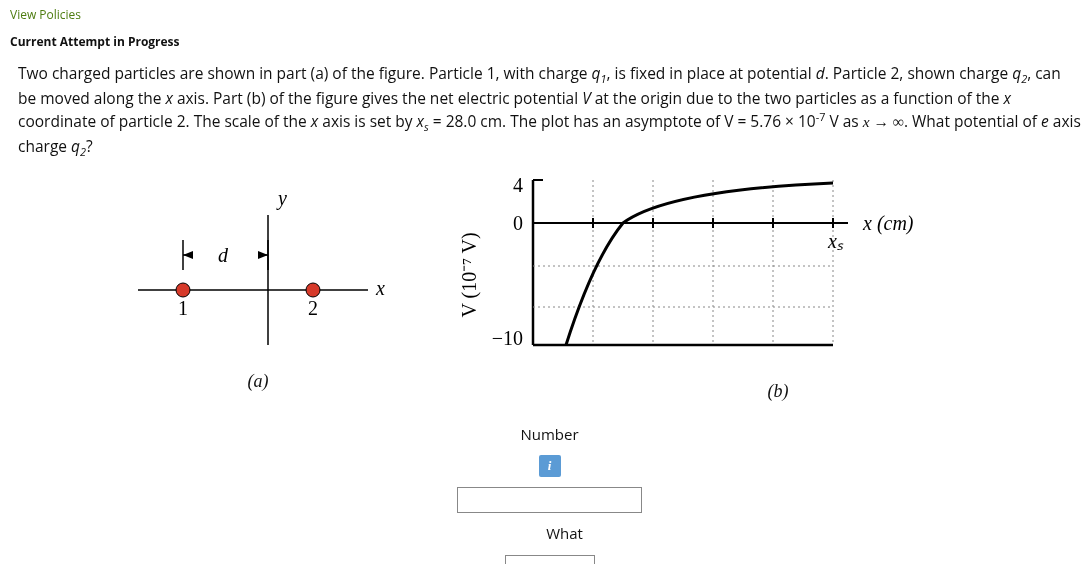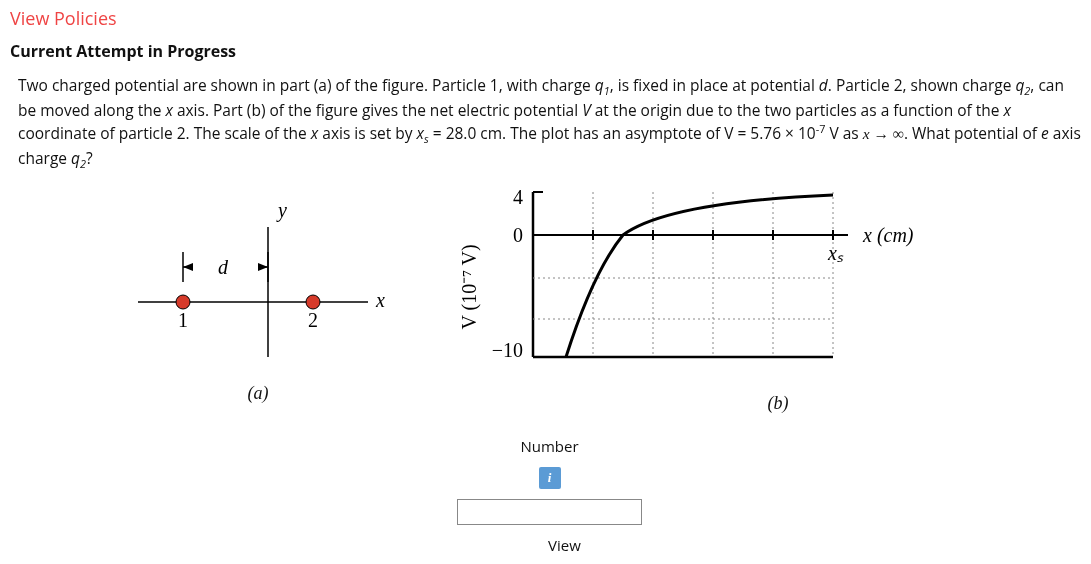--- a/index.html
+++ b/index.html
@@ -5,28 +5,28 @@
   body {
     margin: 0;
     padding: 6px 10px;
     font-family: "Open Sans", "Helvetica Neue", Arial, sans-serif;
     font-size: 15px;
     color: #111;
     width: 1091px;
     box-sizing: border-box;
   }
   .view-policies {
-    color: #ef4444;
-    font-size: 18px;
+    color: #4d7c0f;
+    font-size: 12px;
     margin-bottom: 10px;
     cursor: pointer;
   }
   .attempt-heading {
     font-weight: 700;
-    font-size: 16px;
+    font-size: 12px;
     margin-bottom: 12px;
   }
   .question-block {
     padding-left: 8px;
     font-size: 15.5px;
     line-height: 1.45;
   }
   .prob-text i { font-style: italic; }
   .sub { font-style: italic; font-size: 0.7em; vertical-align: sub; }
   .sup { font-size: 0.7em; vertical-align: super; }
@@ -89,21 +89,21 @@
   svg text { font-family: "Times New Roman", serif; }
 </style>
 </head>
 <body>
 
 <div class="view-policies">View Policies</div>
 <div class="attempt-heading">Current Attempt in Progress</div>
 
 <div class="question-block">
   <div class="prob-text">
-    <span>Two charged potential are shown in part (a) of the figure. Particle 1, with charge </span><i>q</i><span class="sub">1</span><span>, is fixed in place at potential </span><i>d</i><span>. Particle 2, shown charge </span>
+    <span>Two charged particles are shown in part (a) of the figure. Particle 1, with charge </span><i>q</i><span class="sub">1</span><span>, is fixed in place at potential </span><i>d</i><span>. Particle 2, shown charge </span>
     <i>q</i><span class="sub">2</span><span>, can be moved along the </span><i>x</i><span> axis. Part (b) of the figure gives the net electric potential </span><i>V</i><span> at the origin due to the two particles as a function of the </span><i>x</i><span> coordinate of particle 2. The scale of the </span><i>x</i><span> axis is set by </span><i>x</i><span class="sub">s</span><span> = 28.0 cm. The plot has an asymptote of </span><span>V = 5.76 × 10</span><span class="sup">-7</span><span> V as </span>
     <span style="font-family:'Times New Roman',serif;font-style:italic">x → ∞</span><span>. What potential of </span><i>e</i><span> axis charge </span><i>q</i><span class="sub">2</span><span>?</span>
   </div>
 
   <div class="figures">
 
     <div>
       <svg width="280" height="190">
 
         <line x1="20" y1="120" x2="250" y2="120" stroke="#000" stroke-width="1.5"></line>
@@ -169,19 +169,19 @@
         <text x="405" y="60" font-size="20" font-style="italic">x (cm)</text>
       </svg>
       <div class="fig-caption" style="margin-left:140px">(b)</div>
     </div>
   </div>
 
   <div class="answer-row">
     <span class="label">Number</span>
     <div class="info-btn">i</div>
     <input class="num-input" type="text" value="" style="">
-    <span class="label" style="margin-left:30px">View</span>
+    <span class="label" style="margin-left:30px">What</span>
     <select class="units-select">
       <option></option>
     </select>
     <span class="star-e">*e</span>
   </div>
 </div>
 
 </body></html>

